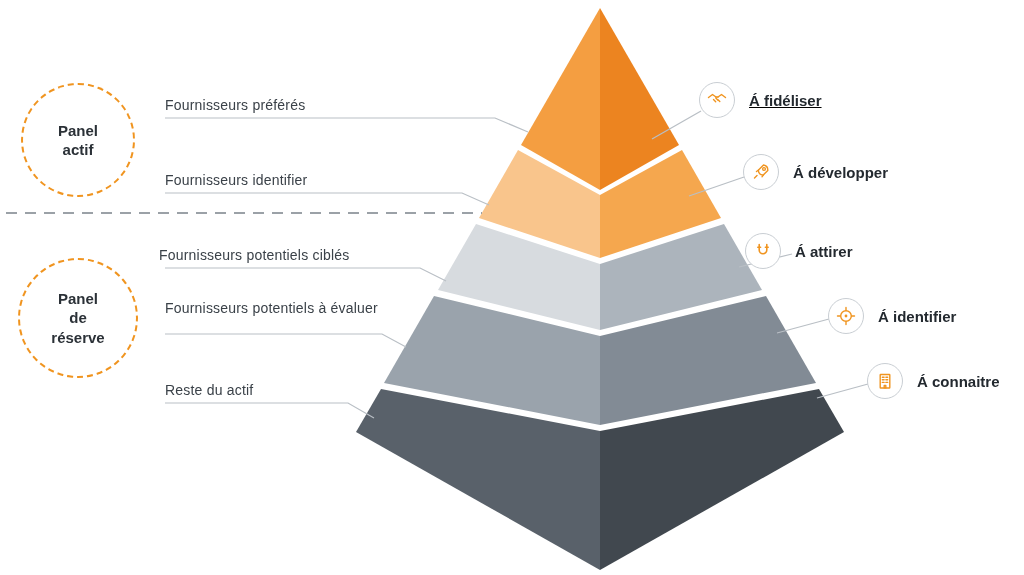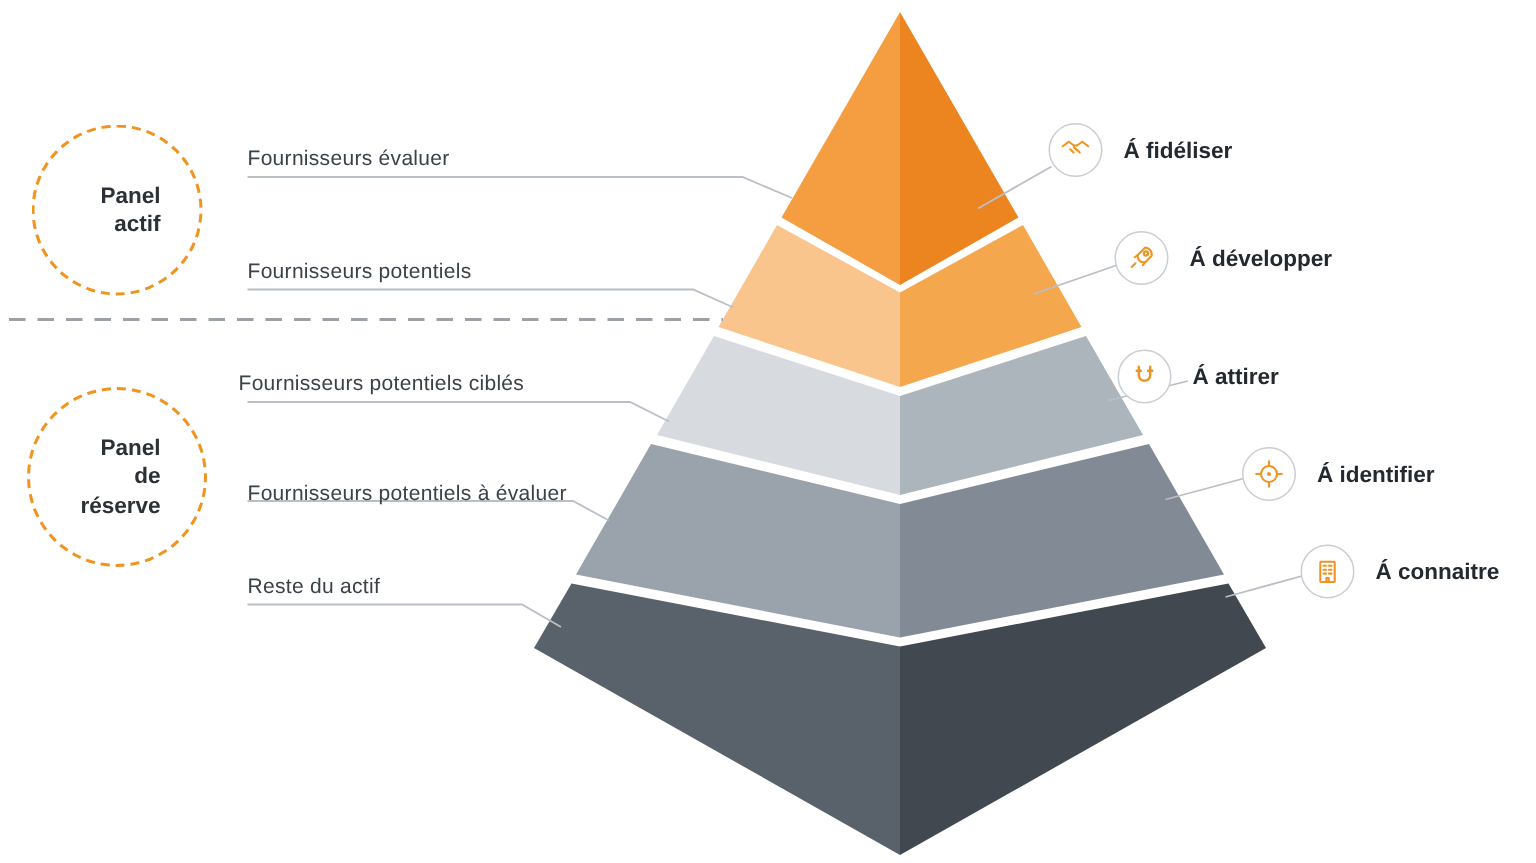--- a/index.html
+++ b/index.html
@@ -7,21 +7,21 @@
     position:relative;width:1024px;height:575px;overflow:hidden;
     font-family:"Liberation Sans",sans-serif;background:#ffffff;
   }
   svg.scene{position:absolute;left:0;top:0;}
   .left-label{
     position:absolute;font-size:14px;color:#3A4148;letter-spacing:.2px;
     white-space:nowrap;
   }
   .panel-circle{
     position:absolute;border:2px dashed #F0941F;border-radius:50%;
-    display:flex;align-items:center;justify-content:center;text-align:right;
+    display:flex;align-items:center;justify-content:center;text-align:center;
     box-sizing:border-box;
   }
   .panel-circle .panel-text{
     font-weight:bold;color:#2B3137;font-size:15px;line-height:1.3;display:block;
   }
   .panel-text.narrow{width:58px;}
   .right-item{position:absolute;display:flex;align-items:center;gap:14px;}
   .icon-circle{
     width:36px;height:36px;border:1px solid #C9CED3;border-radius:50%;
     background:#ffffff;display:flex;align-items:center;justify-content:center;
@@ -70,27 +70,27 @@
     <line x1="6" y1="213" x2="482" y2="213" stroke-width="2" stroke-dasharray="11 8" stroke="#9BA1A7"></line>
   </svg>
 
   <div class="panel-circle" style="left:21px;top:83px;width:114px;height:114px;">
     <span class="panel-text narrow">Panel actif</span>
   </div>
   <div class="panel-circle" style="left:18px;top:258px;width:120px;height:120px;">
     <span class="panel-text narrow">Panel de réserve</span>
   </div>
 
-  <div class="left-label" style="left:165px;top:97px;">Fournisseurs évaluer</div>
-  <div class="left-label" style="left:165px;top:172px;">Fournisseurs potentiels</div>
+  <div class="left-label" style="left:165px;top:97px;">Fournisseurs préférés</div>
+  <div class="left-label" style="left:165px;top:172px;">Fournisseurs identifier</div>
   <div class="left-label" style="left:159px;top:247px;">Fournisseurs potentiels ciblés</div>
-  <div class="left-label" style="left:165px;top:320px;">Fournisseurs potentiels à évaluer</div>
+  <div class="left-label" style="left:165px;top:300px;">Fournisseurs potentiels à évaluer</div>
   <div class="left-label" style="left:165px;top:382px;">Reste du actif</div>
 
-  <div class="right-item" style="left:699px;top:82px;">
+  <div class="right-item" style="left:699px;top:82px;text-decoration:underline;">
     <span class="icon-circle">
       <svg width="20" height="20" viewBox="0 0 20 20" fill="none" stroke-width="1.4" stroke-linecap="round" stroke-linejoin="round" stroke="#F0941F">
         <path d="M1.5 7.5 L5.5 4.5 L9 7"></path>
         <path d="M18.5 7.5 L14.5 4.5 L11 7"></path>
         <path d="M9 7 L11 7"></path>
         <path d="M6.5 9.5 l2.2 2.2 M8.8 8 l2.2 2.2 M11 9.8 l1.8 1.8"></path>
       </svg>
     </span>
     <span class="right-label">Á fidéliser</span>
   </div>

